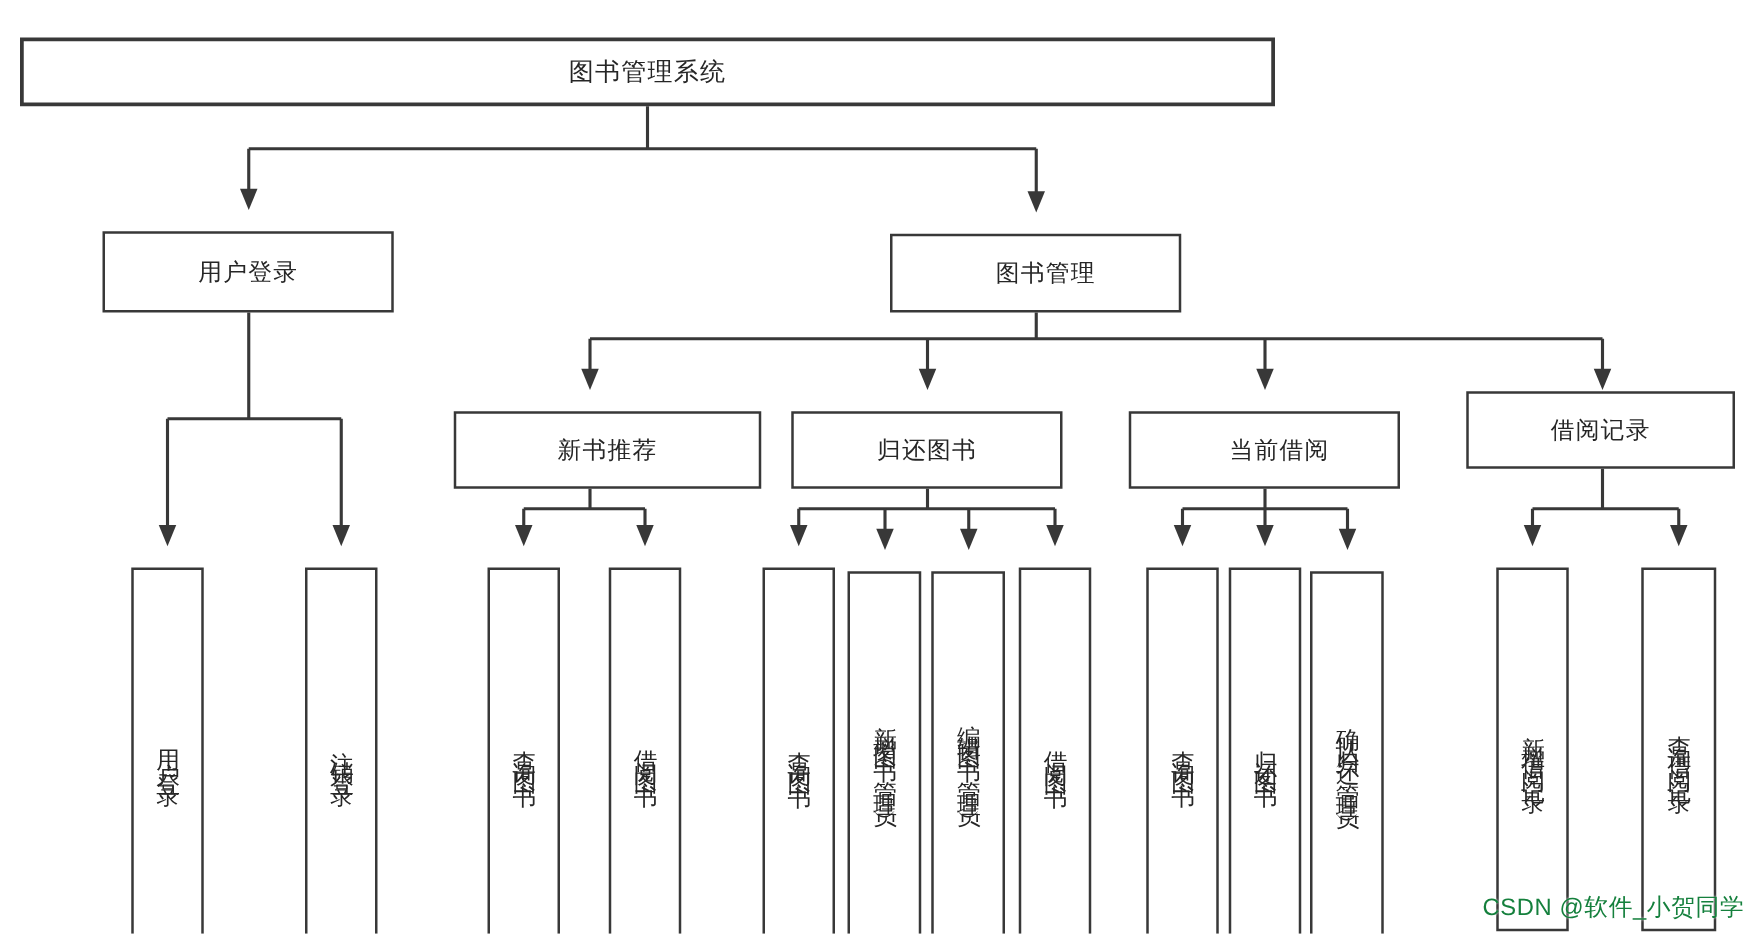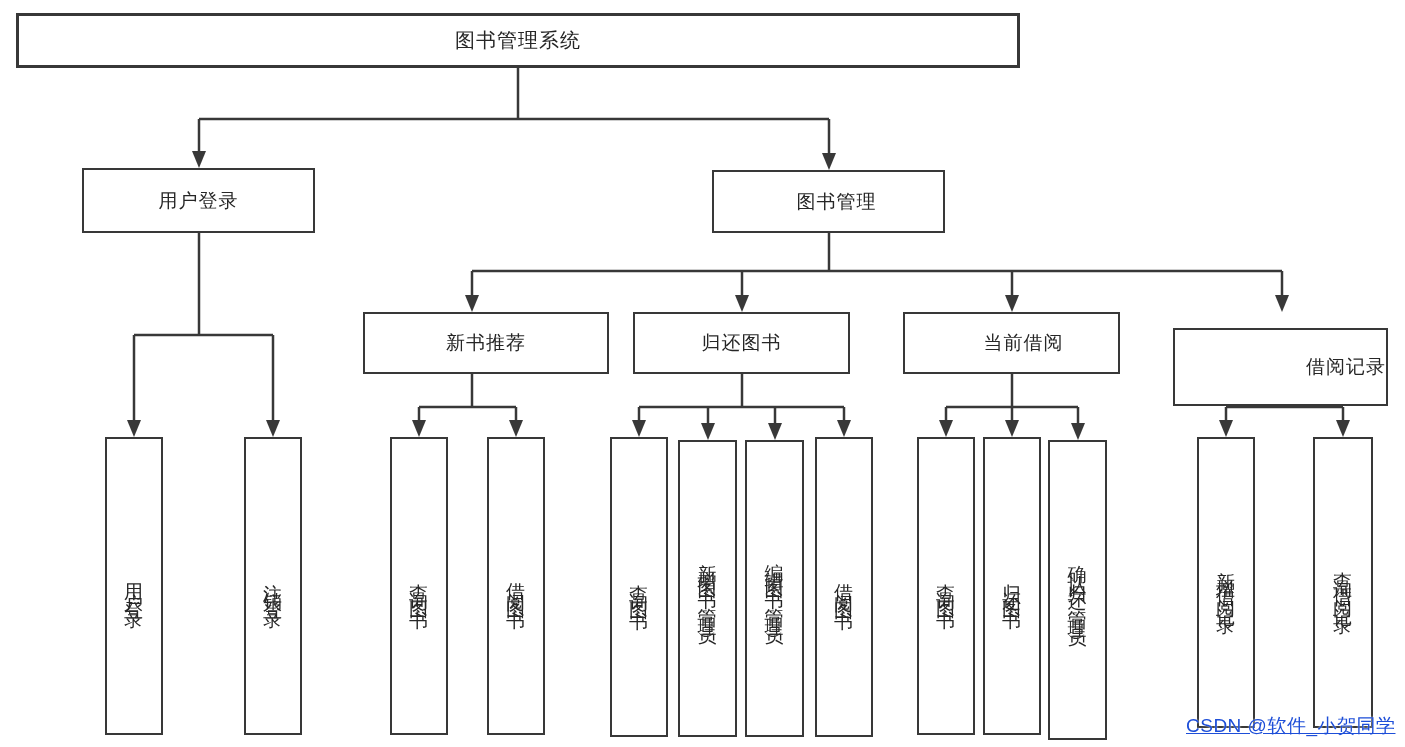--- a/index.html
+++ b/index.html
@@ -12,41 +12,41 @@
   }
   .connectors{position:absolute;left:0;top:0;z-index:1;}
   .node{
     position:absolute;
     box-sizing:border-box;
     background:#ffffff;
     border:2px solid #383838;
     display:flex;align-items:center;justify-content:center;
     color:#262626;
     z-index:2;
+    margin-top:17px;
   }
   .node.root{border-width:3px;font-size:20px;letter-spacing:1px;}
   .node.branch{font-size:19px;letter-spacing:1px;}
   .node.leaf{border-width:2px;}
   .leaf .vtext{
     writing-mode:vertical-rl;
     font-size:19px;
     letter-spacing:9px;
     line-height:1;
     color:#262626;
   }
   .watermark{
     position:absolute;
     left:1186px;top:713px;
     font-size:19px;
-    color:#1d4ed8;
+    color:#15803d;
     letter-spacing:0.5px;
     z-index:10;
     text-shadow:0 0 2px #ffffff;
     white-space:nowrap;
-    text-decoration:underline;
   }
 </style>
 </head>
 <body>
 
 <div class="canvas">
 
   <svg class="connectors" width="1405" height="747" viewBox="0 0 1405 747" aria-hidden="true">
     <g stroke="#383838" stroke-width="2.5" fill="none">
 
@@ -126,21 +126,21 @@
 
   <div class="node branch" style="left:363px;top:312px;width:246px;height:62px;">
     <span>新书推荐</span>
   </div>
   <div class="node branch" style="left:633px;top:312px;width:217px;height:62px;">
     <span>归还图书</span>
   </div>
   <div class="node branch" style="left:903px;top:312px;width:217px;height:62px;padding-left:24px;">
     <span>当前借阅</span>
   </div>
-  <div class="node branch" style="left:1173px;top:328px;width:215px;height:78px;justify-content:flex-end;">
+  <div class="node branch" style="left:1173px;top:296px;width:215px;height:62px;">
     <span>借阅记录</span>
   </div>
 
   <div class="node leaf" style="left:105px;top:437px;width:58px;height:298px;">
     <span class="vtext">用户登录</span>
   </div>
   <div class="node leaf" style="left:244px;top:437px;width:58px;height:298px;">
     <span class="vtext">注销登录</span>
   </div>
 

